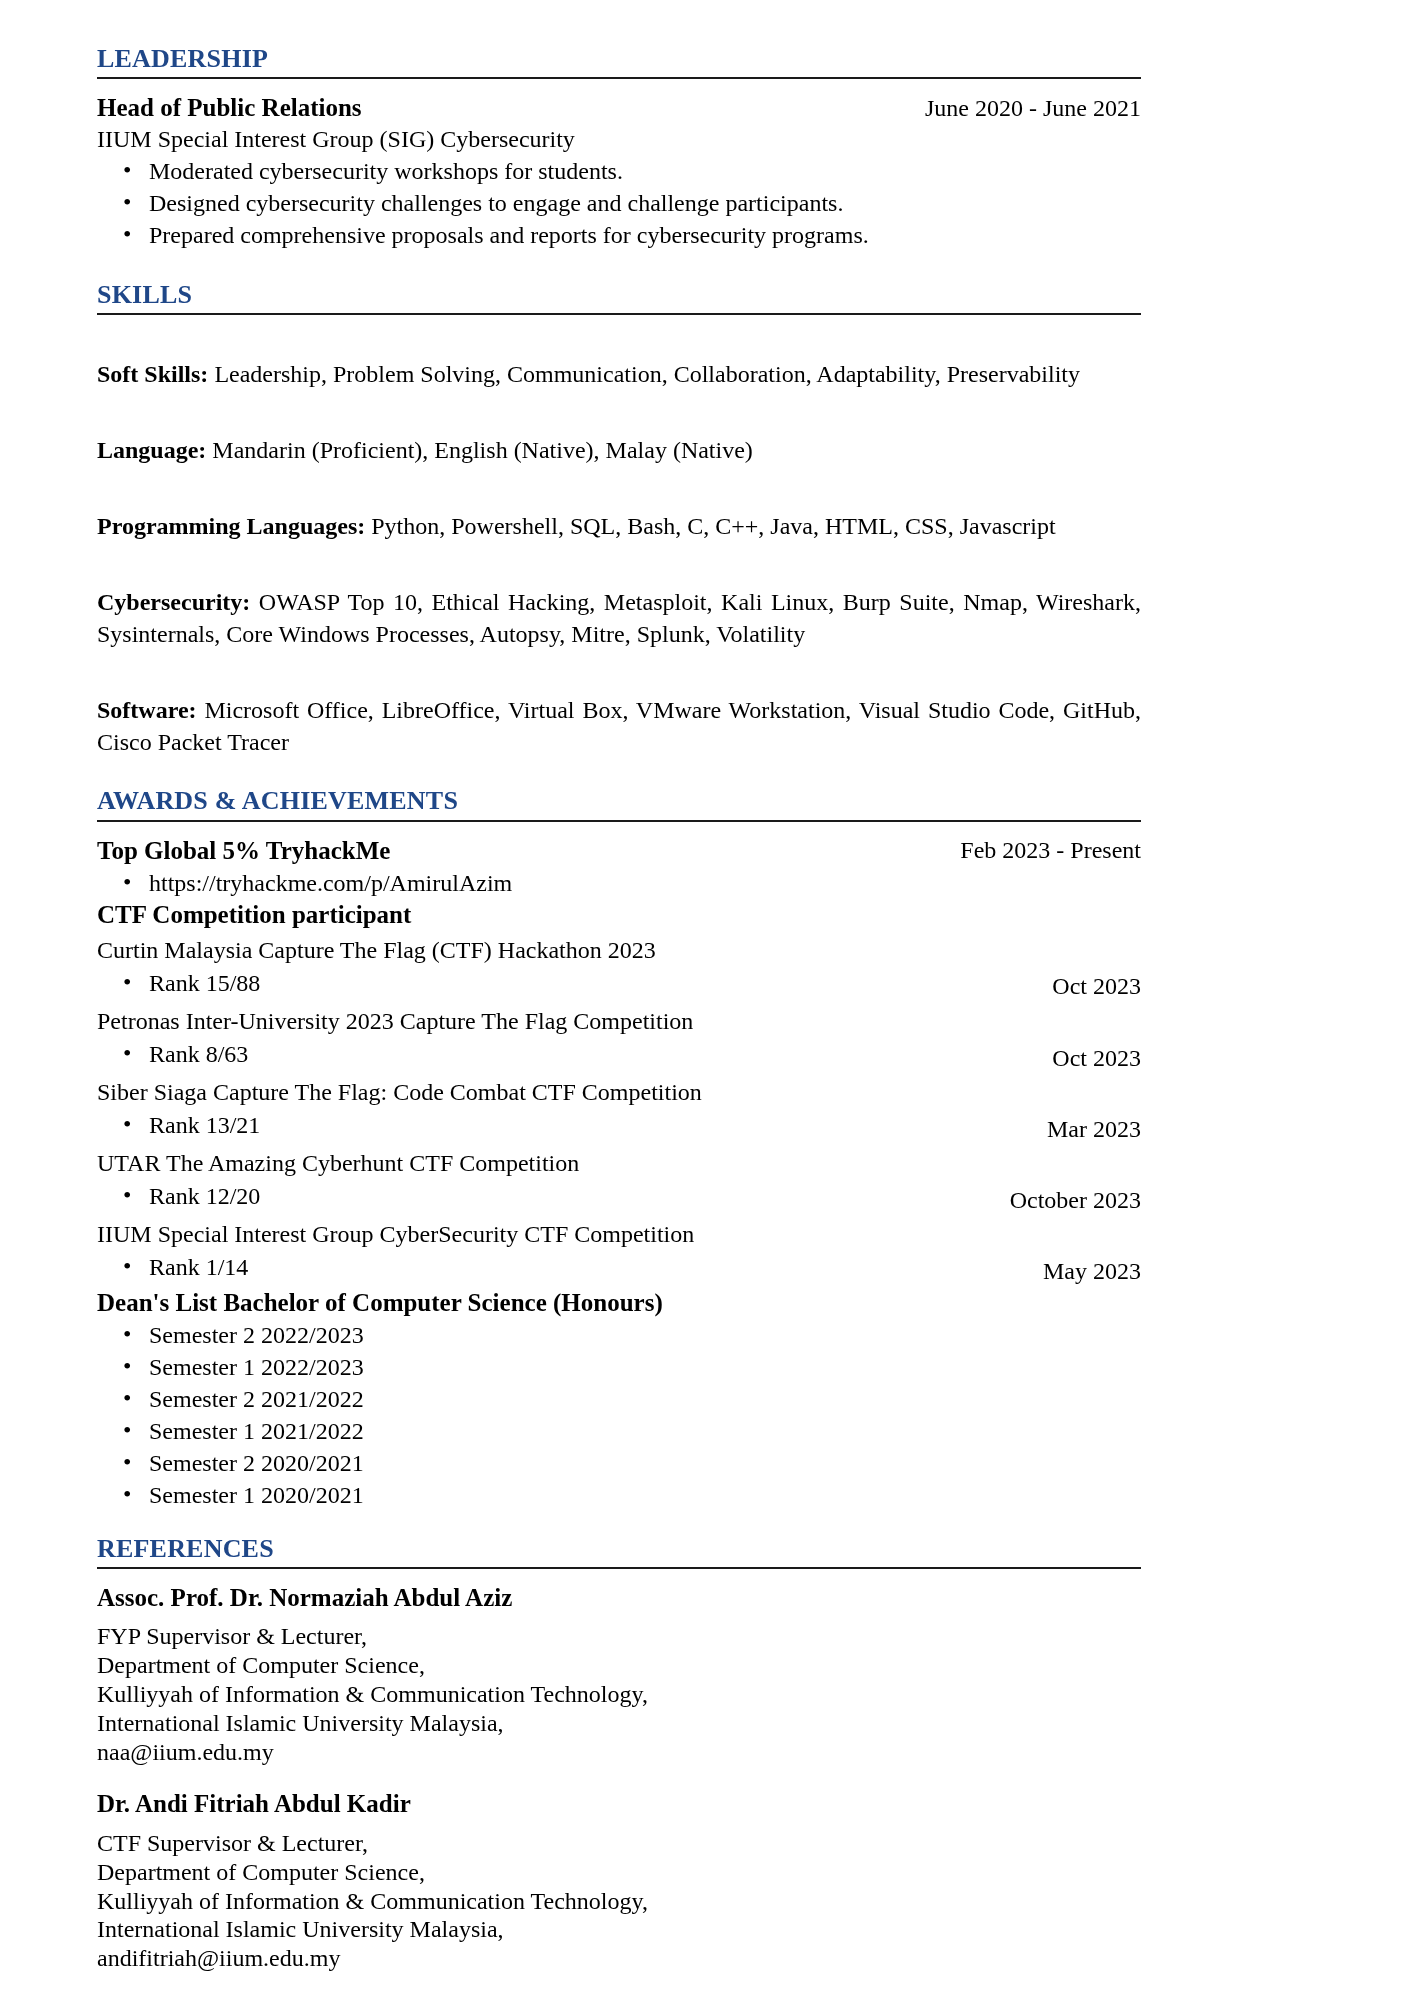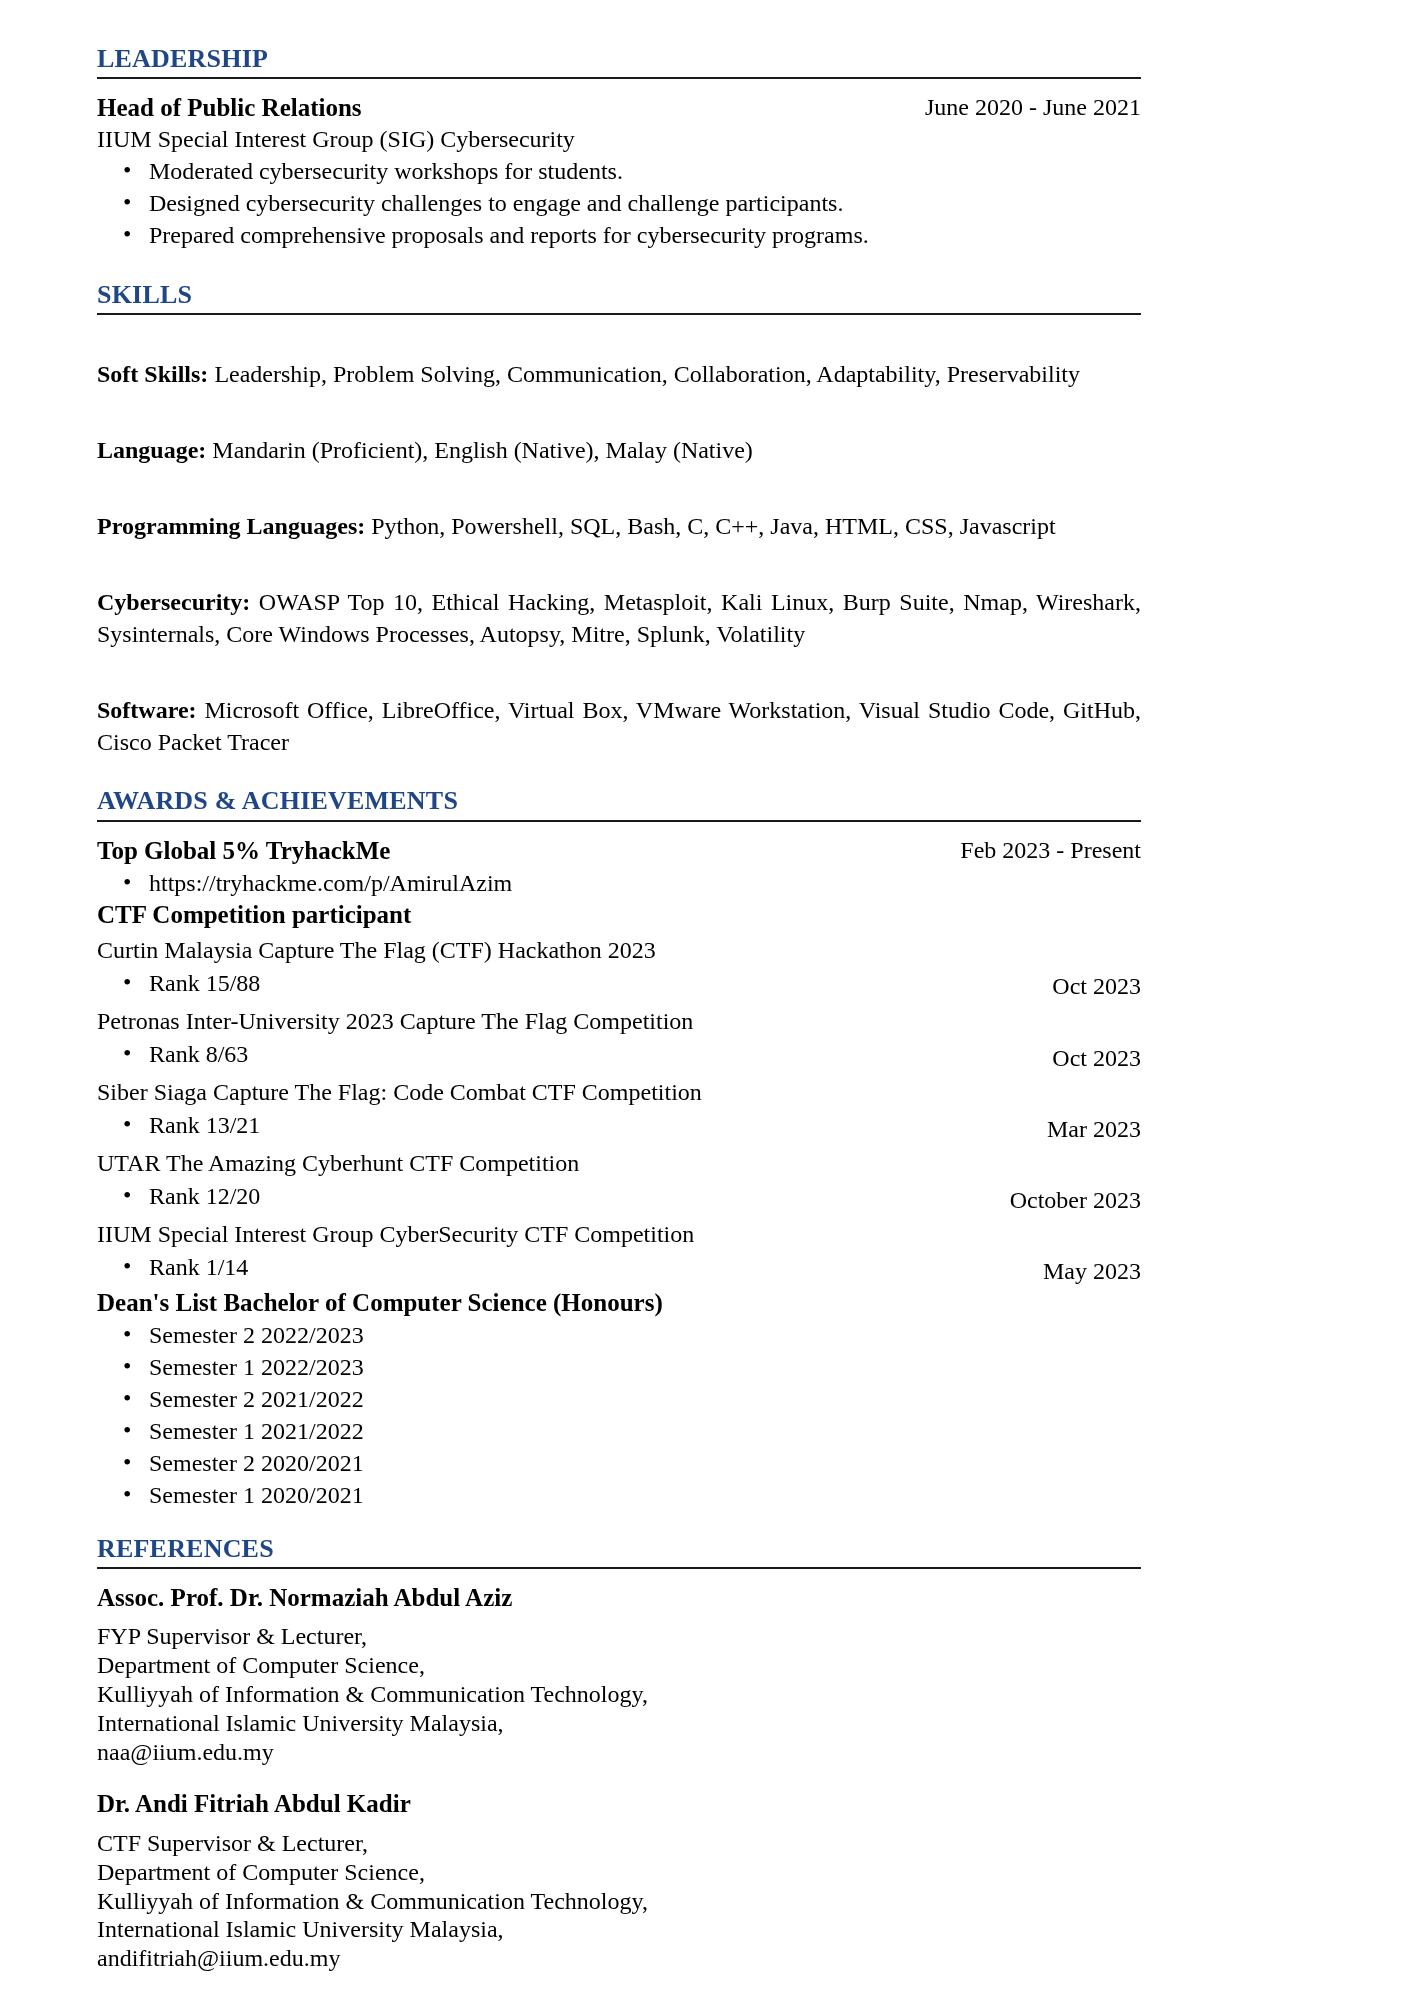--- a/index.html
+++ b/index.html
@@ -36,21 +36,21 @@
   }
   .section-rule {
     border-bottom: 2.3px solid #1a1a1a;
     margin-top: 2px;
     margin-bottom: 13px;
   }
 
   
   .row {
     display: flex;
-    align-items: flex-start;
+    align-items: flex-end;
     justify-content: space-between;
     gap: 8px;
   }
   .row-title {
     font-size: 25px;
     font-weight: bold;
     line-height: 1.28;
   }
   .row-date {
     font-size: 24px;

